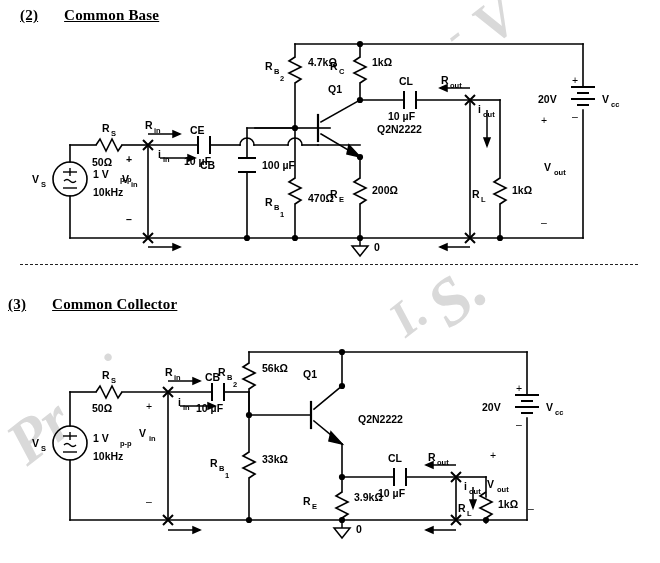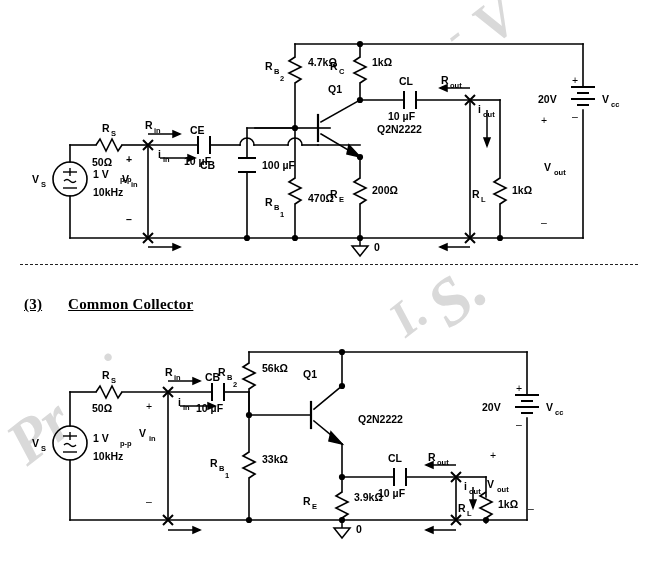--- a/index.html
+++ b/index.html
@@ -25,20 +25,23 @@
 
 <div class="page">
 
   <div class="wm" style="left:476px;top:-14px;font-size:58px;transform:rotate(-38deg);">V</div>
   <div class="wm" style="left:446px;top:10px;font-size:40px;transform:rotate(-38deg);">-</div>
   <div class="wm" style="left:430px;top:258px;font-size:66px;transform:rotate(-38deg);">S.</div>
   <div class="wm" style="left:392px;top:286px;font-size:50px;transform:rotate(-38deg);">I.</div>
   <div class="wm" style="left:8px;top:396px;font-size:62px;transform:rotate(-38deg);">Pr</div>
   <div class="wm" style="left:96px;top:320px;font-size:46px;transform:rotate(-38deg);">.</div>
 
+  <div class="heading" style="left:20px;top:7px;">
+    <span class="num">(2)</span><span class="ttl">Common Base</span>
+  </div>
 
   <svg width="660" height="563">
     <g fill="none" stroke="#000" stroke-width="1.6" stroke-linecap="square">
 
       <path d="M295 44 H583"></path>
 
       <path d="M360 44 V57"></path>
 
       <path d="M295 44 V57"></path>
       <path d="M295 83 V128"></path>
@@ -241,21 +244,21 @@
     <text class="lbl thin" x="541" y="124">+</text>
     <text class="lbl" x="544" y="171">V</text>
     <text class="sub" x="554" y="175">out</text>
     <text class="lbl thin" x="541" y="226">–</text>
 
     <text class="lbl" x="374" y="251">0</text>
   </svg>
 
   <div class="divider"></div>
 
-  <div class="heading" style="left:24px;top:296px;">
+  <div class="heading" style="left:8px;top:296px;">
     <span class="num">(3)</span><span class="ttl">Common Collector</span>
   </div>
 
   <svg width="660" height="563">
     <g fill="none" stroke="#000" stroke-width="1.6" stroke-linecap="square">
 
       <path d="M249 352 H527"></path>
 
       <path d="M249 352 V363"></path>
       <path d="M249 389 V415"></path>

